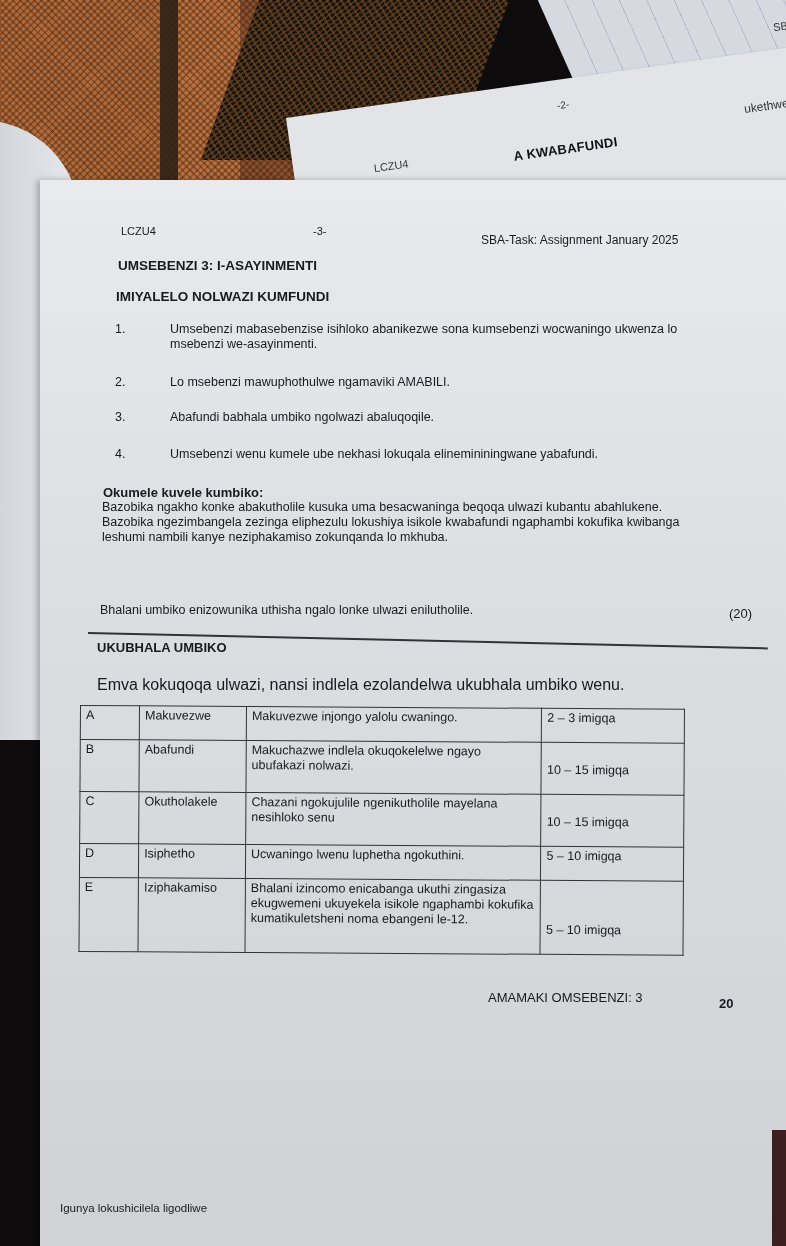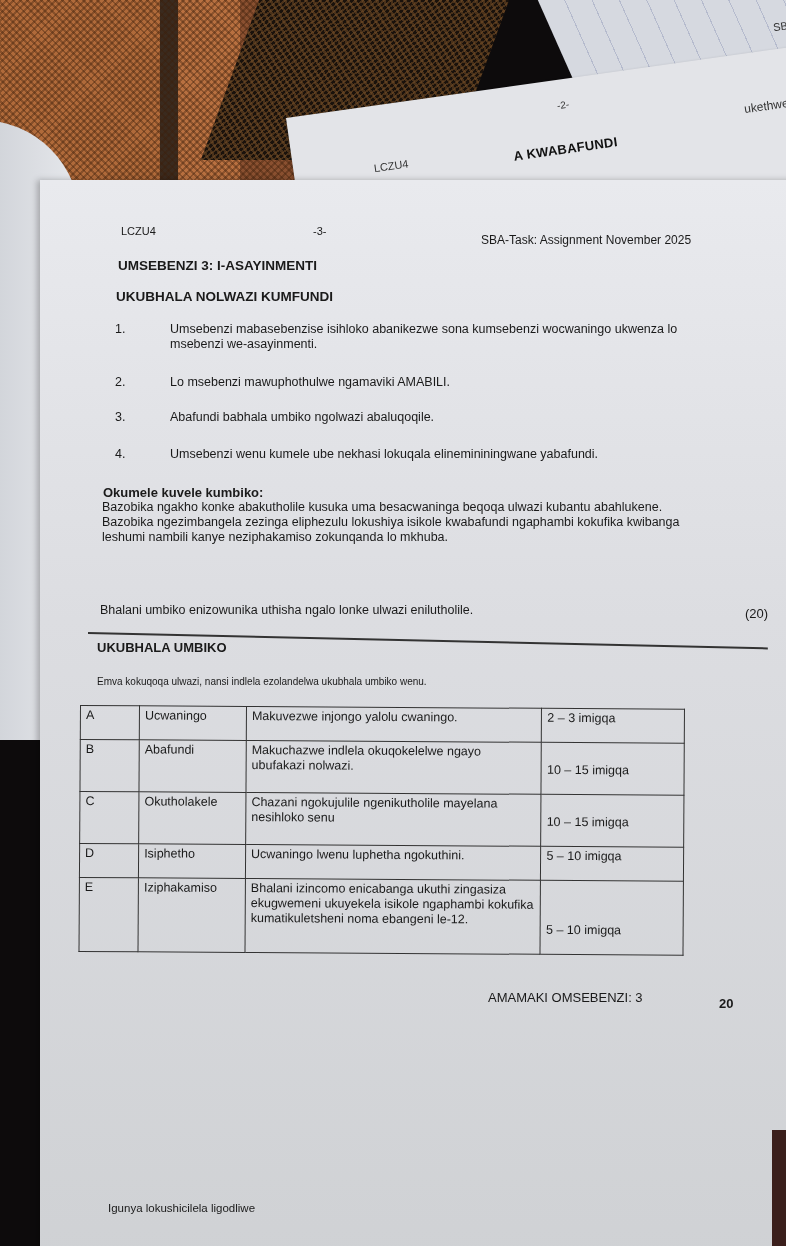--- a/index.html
+++ b/index.html
@@ -63,33 +63,33 @@
   .hdr-page { left:313px; top:225px; font-size:11px; }
   .hdr-task { left:481px; top:233px; font-size:12px; }
   .title1 { left:118px; top:258px; font-size:13.5px; font-weight:bold; }
   .title2 { left:116px; top:289px; font-size:13.5px; font-weight:bold; }
   .instr { left:115px; font-size:12.5px; display:flex; }
   .instr .num { width:55px; flex:none; }
   .instr .txt { width:540px; line-height:15px; }
   .sub-h { left:103px; top:485px; font-size:13px; font-weight:bold; }
   .para { left:102px; top:500px; width:580px; font-size:12.5px; line-height:15px; }
   .write-line { left:100px; top:603px; font-size:12.5px; }
-  .marks20 { left:729px; top:606px; font-size:13px;margin-left:16px; }
+  .marks20 { left:729px; top:606px; font-size:13px; }
   .rule { left:88px; top:632px; width:680px; height:1.5px; background:#333; transform:rotate(1.3deg); transform-origin:left; }
   .sec-h { left:97px; top:640px; font-size:13px; font-weight:bold; }
-  .intro { left:97px; top:676px; font-size:10px; }
+  .intro { left:97px; top:676px; font-size:16px; }
   table.tbl {
     position:absolute; left:80px; top:705px; width:605px;
     border-collapse:collapse; font-size:12.5px; transform:rotate(0.35deg); transform-origin:left top;
   }
   table.tbl td { border:1.3px solid #333; vertical-align:top; padding:2px 5px; line-height:15px; }
   table.tbl td.len { vertical-align:bottom; padding-bottom:16px; }
   .total { left:488px; top:990px; font-size:13px; font-weight:normal; }
   .total-val { left:719px; top:996px; font-size:13px; font-weight:bold; }
-  .footer { left:60px; top:1202px; font-size:11.5px;margin-left:48px; }
+  .footer { left:60px; top:1202px; font-size:11.5px; }
 </style>
 </head>
 <body>
 
 <div class="fabric"></div>
 <div class="fabric-dark"></div>
 <div class="notebook"></div>
 <div class="paper2">
   <span class="p2-sb">SB</span>
   <span class="p2-page">-2-</span>
@@ -97,24 +97,24 @@
   <span class="p2-head">A KWABAFUNDI</span>
   <span class="p2-right">ukethwe k</span>
 </div>
 <div class="left-curl"></div>
 <div class="page"></div>
 <div class="edge-wood"></div>
 
 <div class="content">
   <div class="abs hdr-code">LCZU4</div>
   <div class="abs hdr-page">-3-</div>
-  <div class="abs hdr-task">SBA-Task: Assignment November 2025</div>
+  <div class="abs hdr-task">SBA-Task: Assignment January 2025</div>
 
   <div class="abs title1">UMSEBENZI 3: I-ASAYINMENTI</div>
-  <div class="abs title2">UKUBHALA NOLWAZI KUMFUNDI</div>
+  <div class="abs title2">IMIYALELO NOLWAZI KUMFUNDI</div>
 
   <div class="abs instr" style="top:322px;">
     <span class="num">1.</span>
     <span class="txt">Umsebenzi mabasebenzise isihloko abanikezwe sona kumsebenzi wocwaningo ukwenza lo msebenzi we-asayinmenti.</span>
   </div>
   <div class="abs instr" style="top:375px;">
     <span class="num">2.</span>
     <span class="txt">Lo msebenzi mawuphothulwe ngamaviki AMABILI.</span>
   </div>
   <div class="abs instr" style="top:410px;">
@@ -138,21 +138,21 @@
   <table class="tbl">
     <colgroup>
       <col style="width:58px">
         <col style="width:105px">
         <col style="width:290px">
         <col style="width:140px">
     </colgroup>
     <tbody>
         <tr style="height:30px;">
       <td>A</td>
-      <td>Ucwaningo</td>
+      <td>Makuvezwe</td>
       <td>Makuvezwe injongo yalolu cwaningo.</td>
       <td class="len">2 – 3 imigqa</td>
     </tr>
     <tr style="height:52px;">
       <td>B</td>
       <td>Abafundi</td>
       <td>Makuchazwe indlela okuqokelelwe ngayo ubufakazi nolwazi.</td>
       <td class="len">10 – 15 imigqa</td>
     </tr>
     <tr style="height:52px;">

